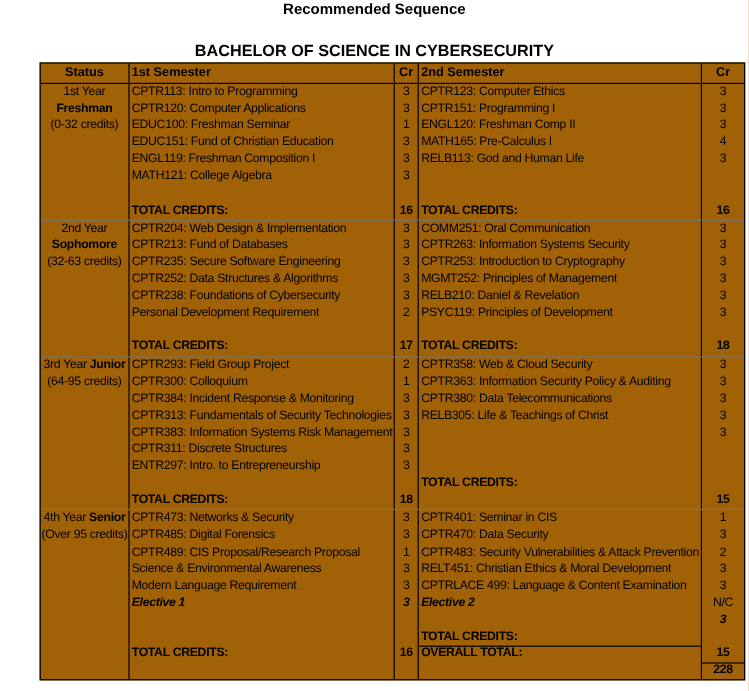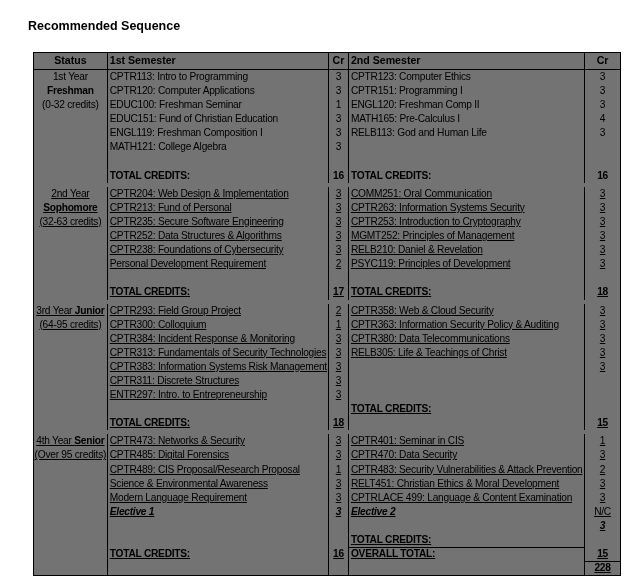--- a/index.html
+++ b/index.html
@@ -3,45 +3,45 @@
 <meta charset="utf-8">
 <style>
   html,body{margin:0;padding:0;}
   body{
     width:624px;height:576px;background:#ffffff;color:#000;
     font-family:"Liberation Sans", sans-serif;
     -webkit-font-smoothing:antialiased;
   }
   .page{position:relative;width:624px;height:576px;overflow:hidden;}
   .title{
-    text-align:left;font-weight:bold;font-size:12.5px;
-    padding-top:19px;letter-spacing:0;margin-left:28px;
+    text-align:center;font-weight:bold;font-size:12.5px;
+    padding-top:1px;letter-spacing:0;
   }
   .subtitle{
     text-align:center;font-weight:bold;font-size:13.5px;margin-top:20px;
   }
   .tablewrap{
     position:absolute;left:33px;top:52px;width:588px;
-    border:1.5px solid #000;box-sizing:border-box;background:#737373;
+    border:1.5px solid #000;box-sizing:border-box;background:#a16207;
   }
   .header-row{
     display:flex;height:16px;line-height:15px;font-weight:bold;
     border-bottom:1px solid #000;font-size:10.6px;
   }
   .hcell{box-sizing:border-box;border-right:1px solid #000;white-space:nowrap;overflow:hidden;}
   .hcell.last{border-right:none;}
   .w-status{width:74px;}
   .w-sem1{width:222px;}
   .w-cr1{width:20px;}
   .w-sem2{width:237px;}
   .w-cr2{width:35px;}
   .c{text-align:center;}
   .pl{padding-left:2px;}
   .block{display:flex;}
-  .block + .block{border-top:4px solid #737373;text-decoration:underline;}
+  .block + .block{border-top:1px solid #737373;}
   .col{box-sizing:border-box;border-right:1px solid #000;}
   .col.last{border-right:none;}
   .row{
     height:14.1px;line-height:14.1px;font-size:10.2px;
     letter-spacing:-0.25px;white-space:nowrap;
   }
   .col.semcol .row{padding-left:2px;}
   .col.crcol .row{text-align:center;}
   .row.total,.row.overall{font-weight:bold;}
   .row.elective{font-weight:bold;font-style:italic;}
@@ -116,21 +116,21 @@
         </div>
       </div>
       <div class="block">
         <div class="col statuscol w-status">
           <div class="row"><span>2nd Year</span></div>
           <div class="row"><span class="b">Sophomore</span></div>
           <div class="row"><span>(32-63 credits)</span></div>
         </div>
         <div class="col semcol w-sem1">
           <div class="row">CPTR204: Web Design &amp; Implementation</div>
-          <div class="row">CPTR213: Fund of Personal</div>
+          <div class="row">CPTR213: Fund of Databases</div>
           <div class="row">CPTR235: Secure Software Engineering</div>
           <div class="row">CPTR252: Data Structures &amp; Algorithms</div>
           <div class="row">CPTR238: Foundations of Cybersecurity</div>
           <div class="row">Personal Development Requirement</div>
           <div class="row"></div>
           <div class="row total">TOTAL CREDITS:</div>
         </div>
         <div class="col crcol w-cr1">
           <div class="row">3</div>
           <div class="row">3</div>

